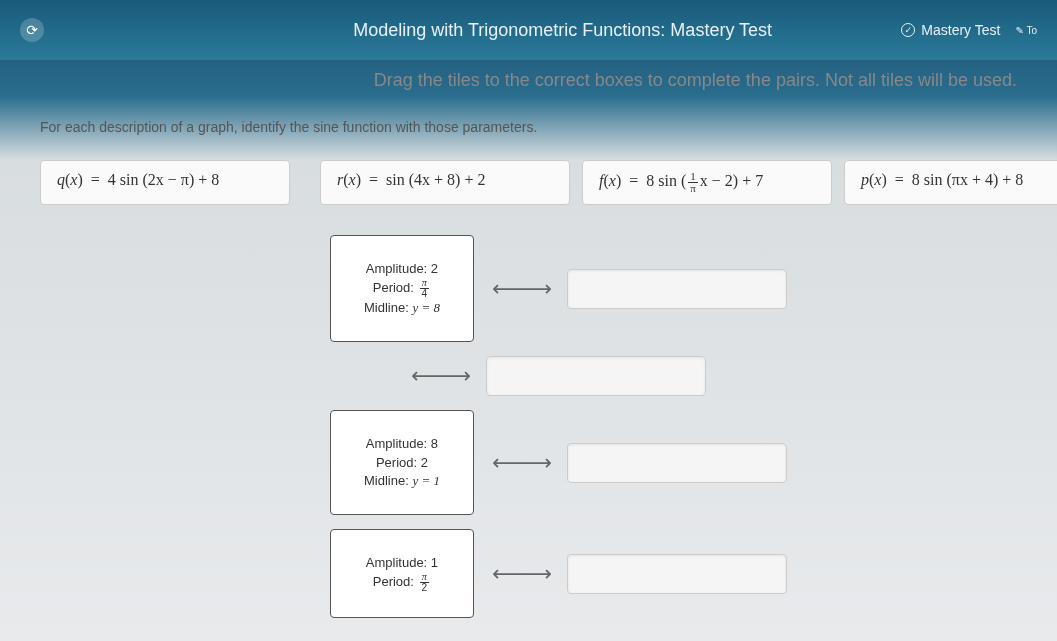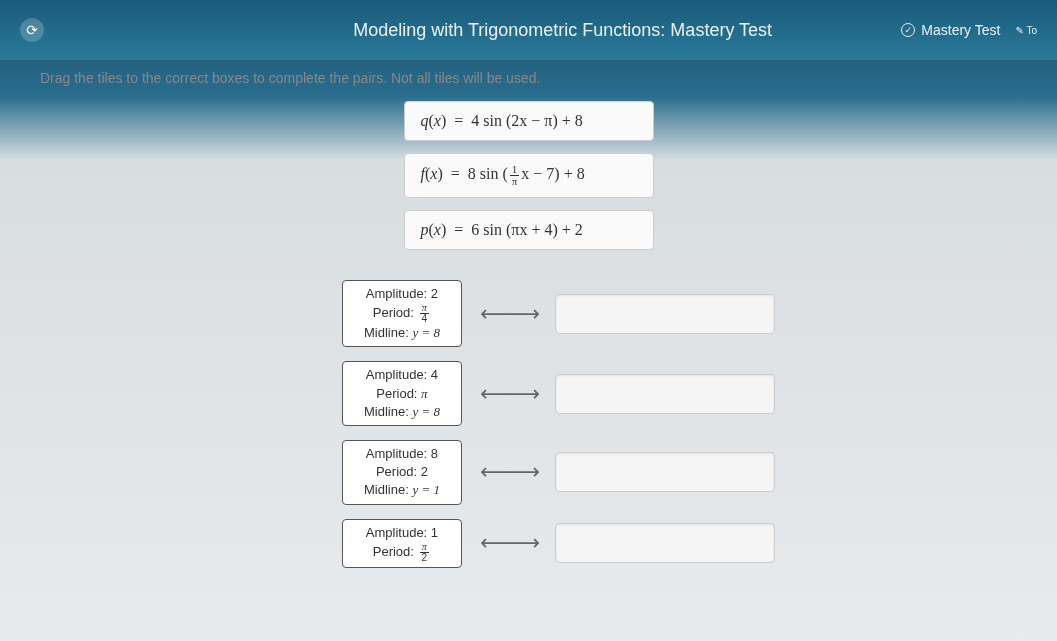--- a/index.html
+++ b/index.html
@@ -69,33 +69,33 @@
     }
     .tool-icon {
       color: #e8f0f5;
       font-size: 10px;
     }
     .content {
       padding: 10px 40px;
       color: #555;
     }
     .instruction1 {
-      font-size: 14px;
+      font-size: 18px;
       color: #888;
-      margin-bottom: 15px;
+      margin-bottom: 28px;
+      text-align: right;
     }
     .instruction2 {
       font-size: 14px;
       color: #555;
       margin-bottom: 25px;
     }
     .tiles-container {
       display: flex;
-      flex-direction: column;
-      align-items: center;
+      flex-direction: row;
       gap: 12px;
       margin-bottom: 30px;
     }
     .tile-row {
       display: flex;
       gap: 30px;
     }
     .tile {
       background: #fafafa;
       border: 1px solid #ccc;
@@ -130,25 +130,25 @@
     }
     .pair-row {
       display: flex;
       align-items: center;
       gap: 18px;
     }
     .desc-box {
       background: #fff;
       border: 1.5px solid #555;
       border-radius: 4px;
-      padding: 4px 10px;
+      padding: 24px 10px;
       font-size: 13px;
       color: #333;
       text-align: center;
-      width: 120px;
+      width: 144px;
       line-height: 1.4;
       font-family: Arial, sans-serif;
     }
     .desc-box .frac { font-size: 10px; }
     .arrow {
       font-size: 22px;
       color: #666;
       letter-spacing: -3px;
     }
     .drop-zone {
@@ -178,62 +178,61 @@
     </div>
     <div class="tool-icon">
       <span>✎</span>
       <span>To</span>
     </div>
   </div>
 </div>
 
 <div class="content">
   <div class="instruction1">Drag the tiles to the correct boxes to complete the pairs. Not all tiles will be used.</div>
+  <div class="instruction2">For each description of a graph, identify the sine function with those parameters.</div>
 
   <div class="tiles-container">
     <div class="tile-row">
       <div class="tile">
         <span class="fn">q</span>(<span class="fn">x</span>) &nbsp;=&nbsp; <span>4 sin (2x − π) + 8</span>
+      </div>
+      <div class="tile">
+        <span class="fn">r</span>(<span class="fn">x</span>) &nbsp;=&nbsp; <span>sin (4x + 8) + 2</span>
       </div>
     </div>
     <div class="tile-row">
       <div class="tile">
         <span class="fn">f</span>(<span class="fn">x</span>) &nbsp;=&nbsp; <span>8 sin (</span><span class="frac">
             <span class="num">1</span>
             <span class="den">π</span>
-          </span><span>x − 7) + 8</span>
+          </span><span>x − 2) + 7</span>
       </div>
     </div>
     <div class="tile-row">
       <div class="tile">
-        <span class="fn">p</span>(<span class="fn">x</span>) &nbsp;=&nbsp; <span>6 sin (πx + 4) + 2</span>
+        <span class="fn">p</span>(<span class="fn">x</span>) &nbsp;=&nbsp; <span>8 sin (πx + 4) + 8</span>
       </div>
     </div>
   </div>
 
   <div class="pairs-container">
     <div class="pair-row">
       <div class="desc-box">
         <span>Amplitude:</span> <span>2</span><br>
         <span>Period:</span> <span class="frac">
             <span class="num ital">π</span>
             <span class="den">4</span>
           </span><br>
         <span>Midline:</span> <span class="ital">y = 8</span>
       </div>
       <div class="arrow">⟵⟶</div>
       <div class="drop-zone"></div>
     </div>
 
     <div class="pair-row">
-      <div class="desc-box">
-        <span>Amplitude:</span> <span>4</span><br>
-        <span>Period:</span> <span class="ital">π</span><br>
-        <span>Midline:</span> <span class="ital">y = 8</span>
-      </div>
       <div class="arrow">⟵⟶</div>
       <div class="drop-zone"></div>
     </div>
 
     <div class="pair-row">
       <div class="desc-box">
         <span>Amplitude:</span> <span>8</span><br>
         <span>Period:</span> <span>2</span><br>
         <span>Midline:</span> <span class="ital">y = 1</span>
       </div>

